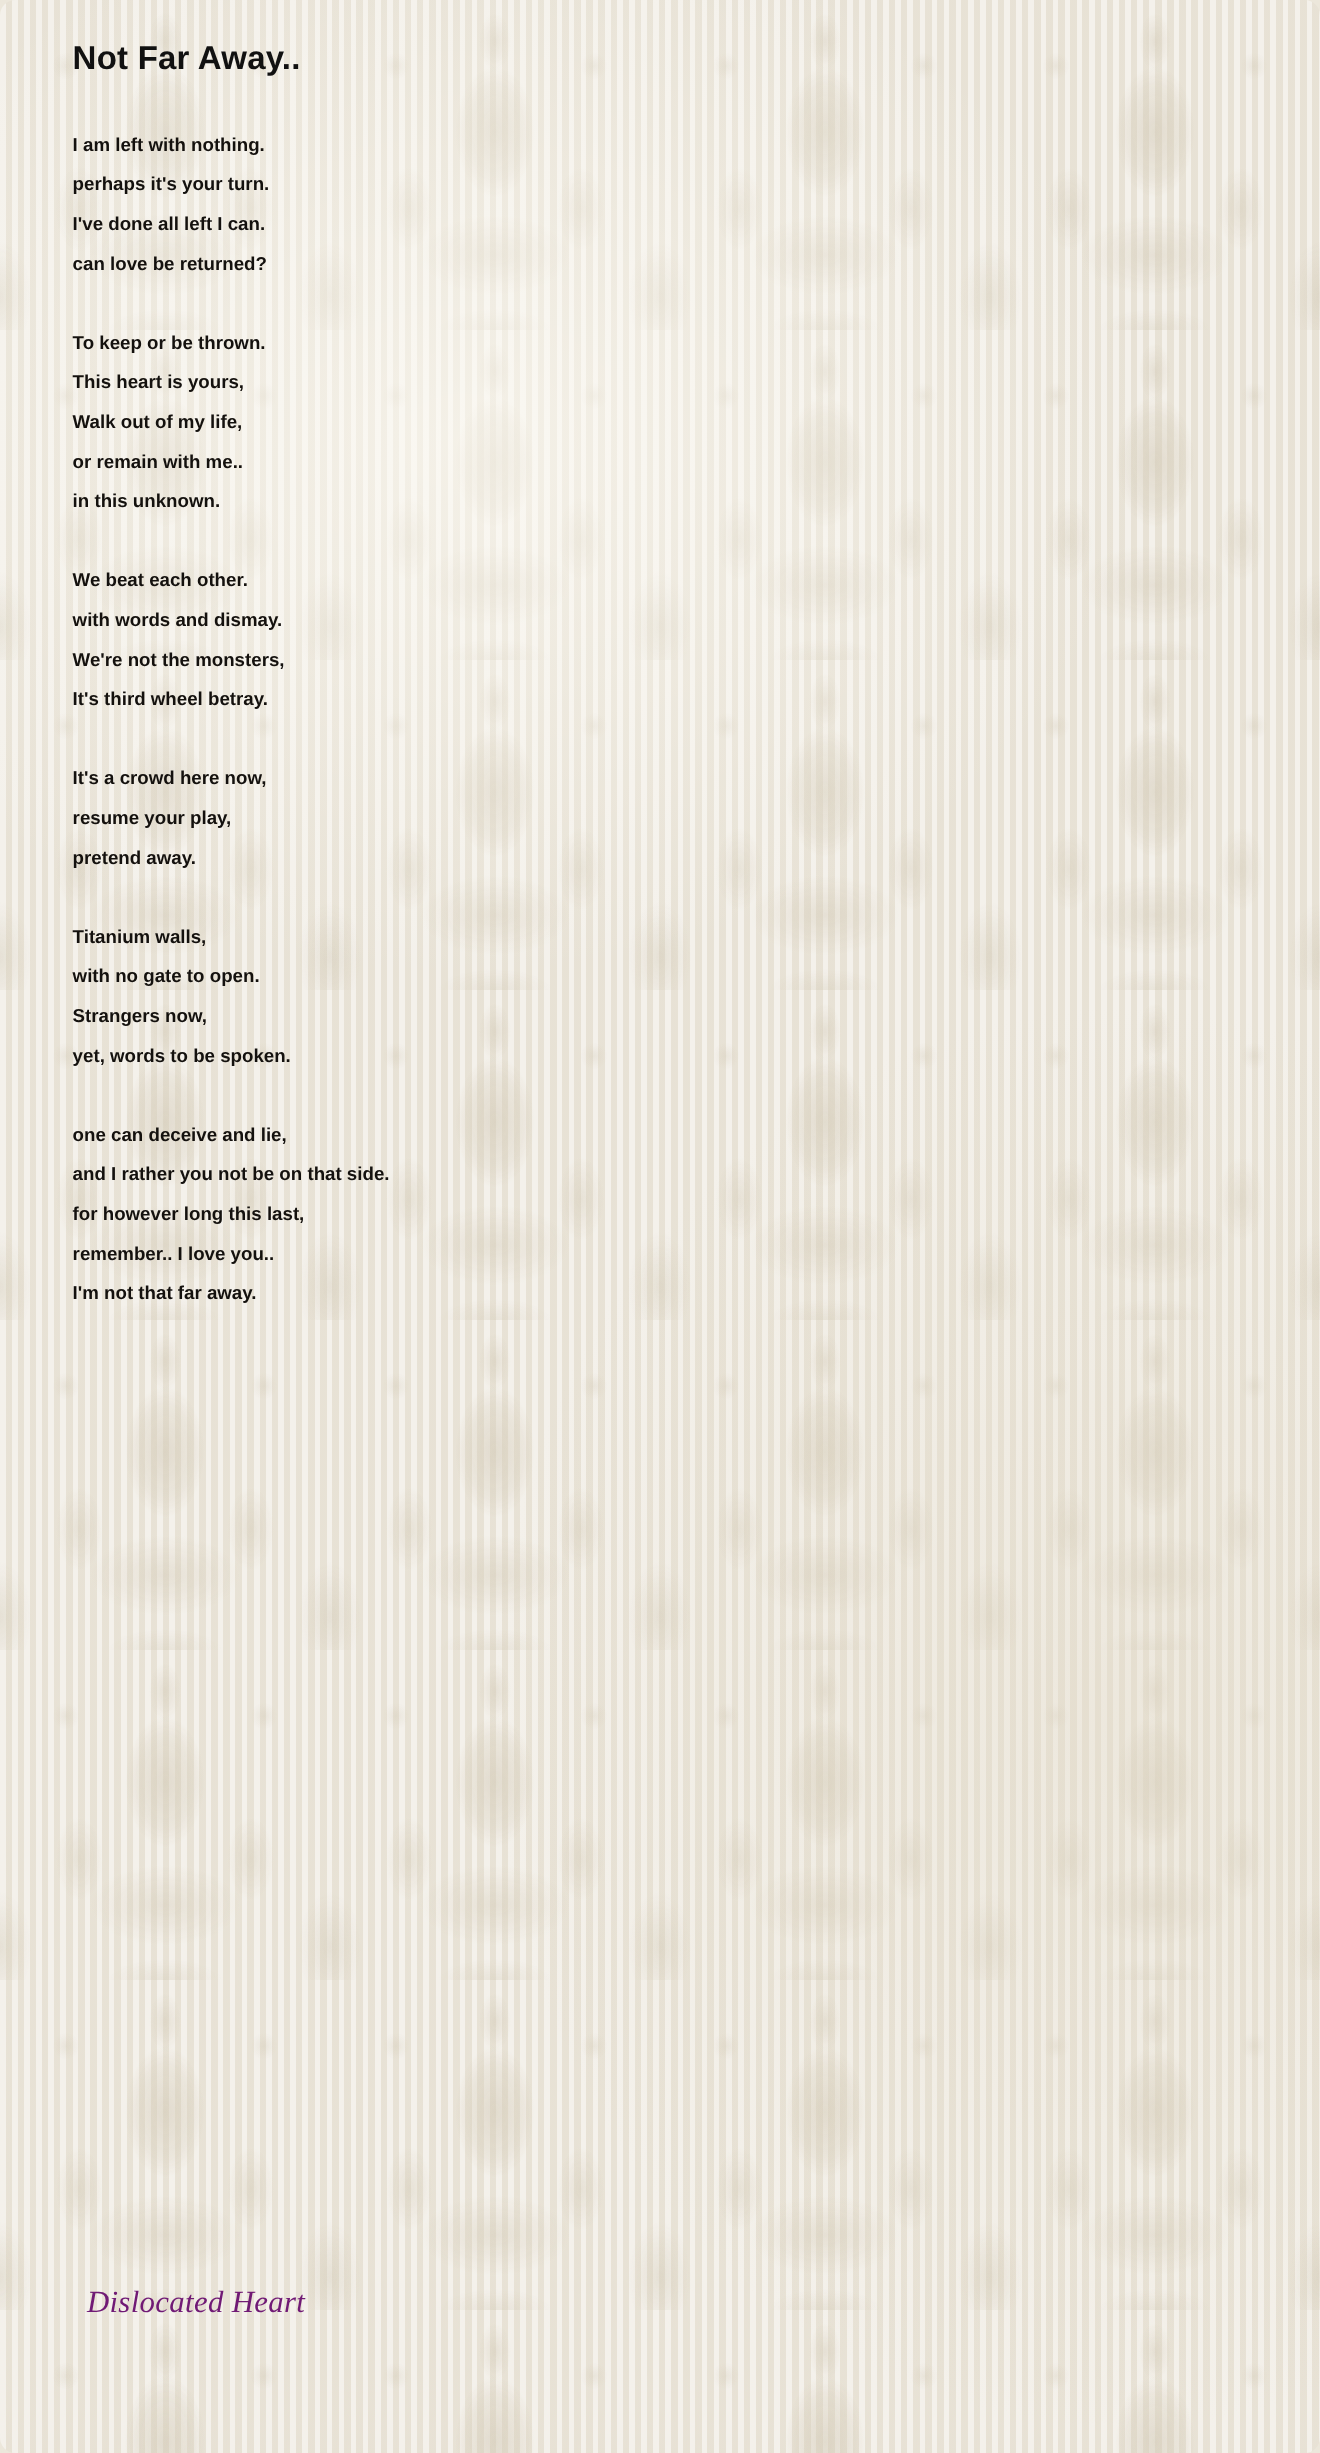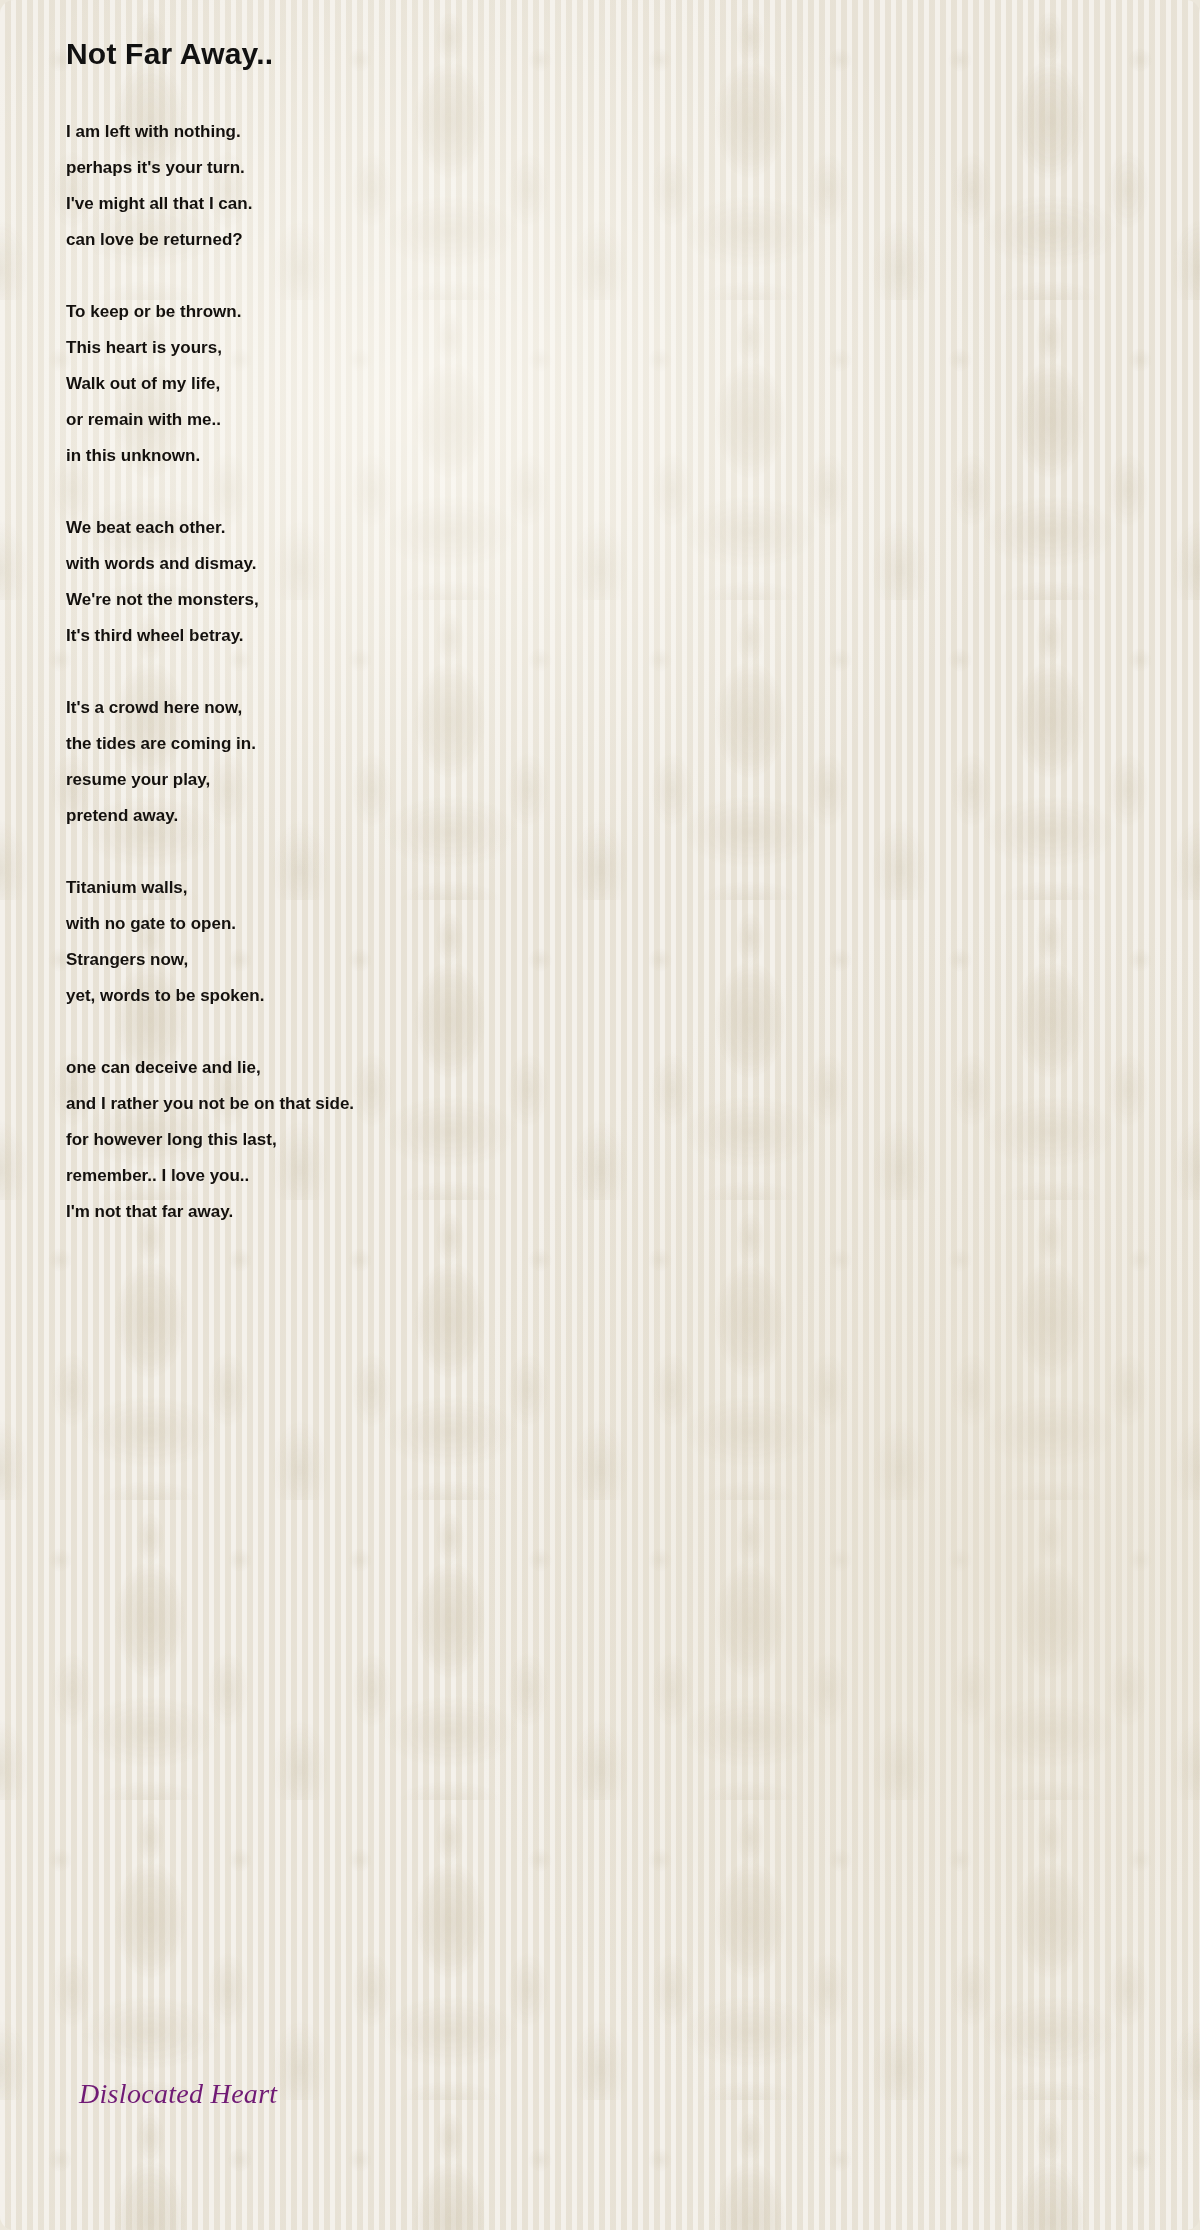--- a/index.html
+++ b/index.html
@@ -116,39 +116,38 @@
   <div class="bg-layer bg-damask2"></div>
   <div class="bg-layer bg-wash"></div>
 
   <div class="content">
     <h1 class="poem-title">Not Far Away..</h1>
 
     <div id="stanzas">
         <div class="stanza">
           <div class="line">I am left with nothing.</div>
           <div class="line">perhaps it's your turn.</div>
-          <div class="line">I've might all that I can.</div>
+          <div class="line">I've done all left I can.</div>
           <div class="line">can love be returned?</div>
         </div>
         <div class="stanza">
           <div class="line">To keep or be thrown.</div>
           <div class="line">This heart is yours,</div>
           <div class="line">Walk out of my life,</div>
           <div class="line">or remain with me..</div>
           <div class="line">in this unknown.</div>
         </div>
         <div class="stanza">
           <div class="line">We beat each other.</div>
           <div class="line">with words and dismay.</div>
           <div class="line">We're not the monsters,</div>
           <div class="line">It's third wheel betray.</div>
         </div>
         <div class="stanza">
           <div class="line">It's a crowd here now,</div>
-          <div class="line">the tides are coming in.</div>
           <div class="line">resume your play,</div>
           <div class="line">pretend away.</div>
         </div>
         <div class="stanza">
           <div class="line">Titanium walls,</div>
           <div class="line">with no gate to open.</div>
           <div class="line">Strangers now,</div>
           <div class="line">yet, words to be spoken.</div>
         </div>
         <div class="stanza">

